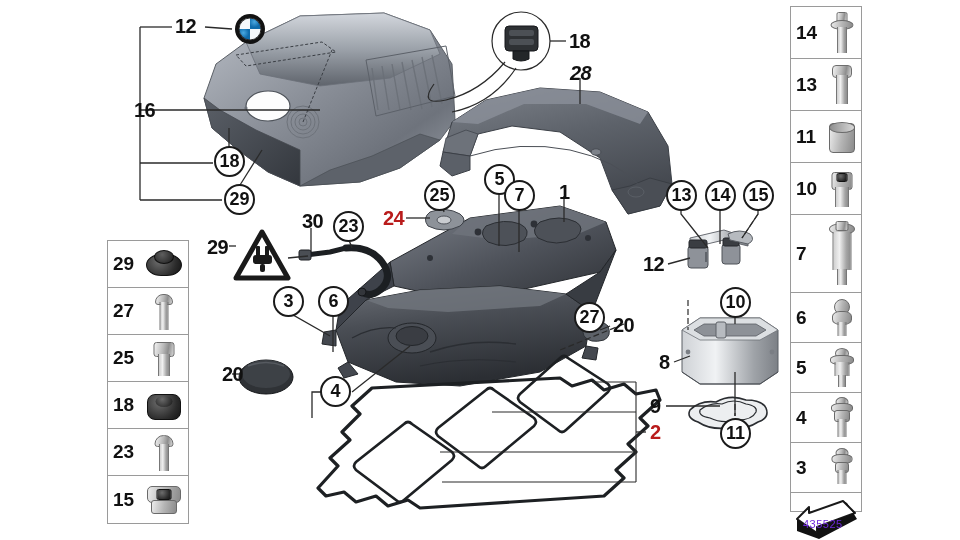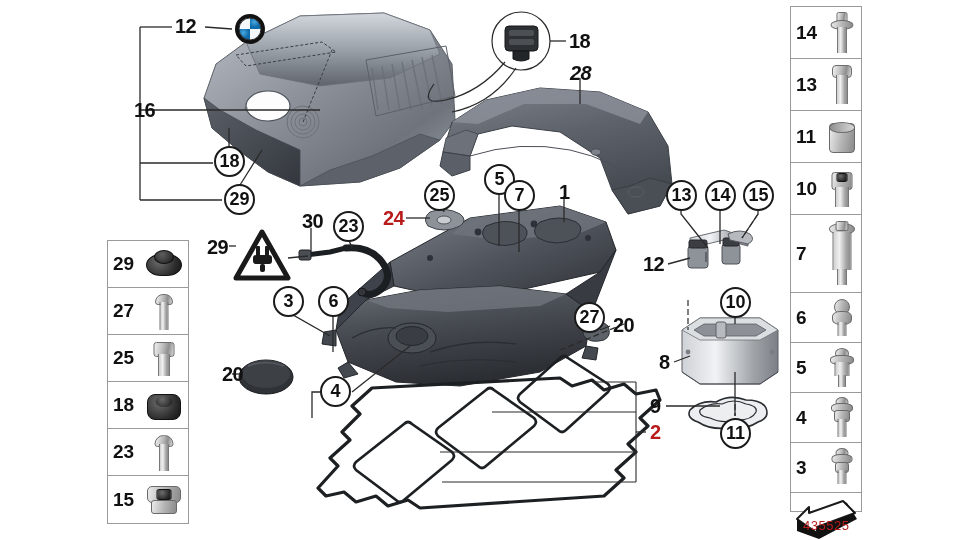--- a/index.html
+++ b/index.html
@@ -16,21 +16,21 @@
         justify-content:center;font-weight:bold;font-size:18px;color:#111;
         box-sizing:border-box;}
 
   
   .panel{position:absolute;border:1px solid #9a9a9a;box-sizing:border-box;background:#fff;}
   .pcell{position:relative;border-bottom:1px solid #9a9a9a;box-sizing:border-box;
          display:flex;align-items:center;}
   .pcell:last-child{border-bottom:none;}
   .pnum{font-weight:bold;font-size:19px;margin-left:5px;width:26px;flex:0 0 26px;color:#111;}
   .pfig{flex:1;height:100%;position:relative;}
-  .refno{position:absolute;font-size:13px;color:#b91c1c;letter-spacing:0.5px;}
+  .refno{position:absolute;font-size:11px;color:#6d28d9;letter-spacing:0.5px;}
 
   
   .hw{position:absolute;left:50%;transform:translateX(-50%);}
   .head{background:linear-gradient(100deg,#f2f2f2,#b9b9b9 45%,#8e8e8e 70%,#d8d8d8);
         border:1px solid #6e6e6e;border-radius:3px;}
   .shaft{background:linear-gradient(90deg,#cfcfcf,#f0f0f0 35%,#a5a5a5 75%,#8c8c8c);
          border-left:1px solid #777;border-right:1px solid #777;}
   .dark{background:radial-gradient(circle at 35% 30%,#6d6d6d,#2c2c2c 65%,#141414);
         border:1px solid #111;}
   .ring{background:linear-gradient(100deg,#ececec,#b5b5b5 50%,#8a8a8a);

